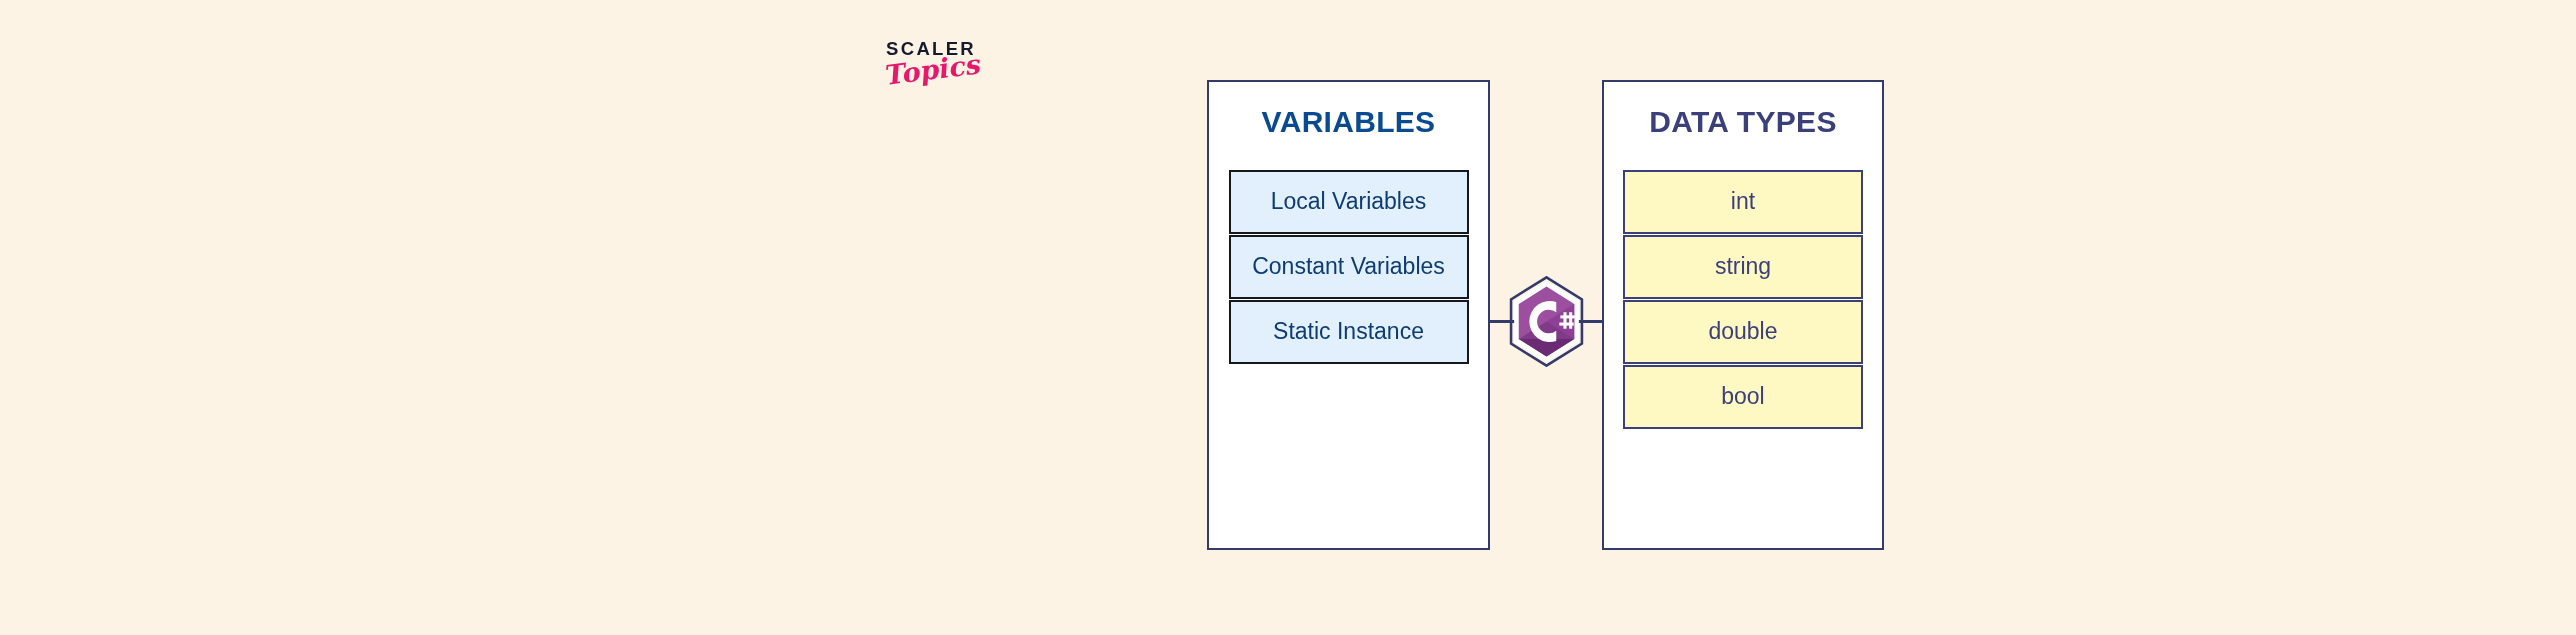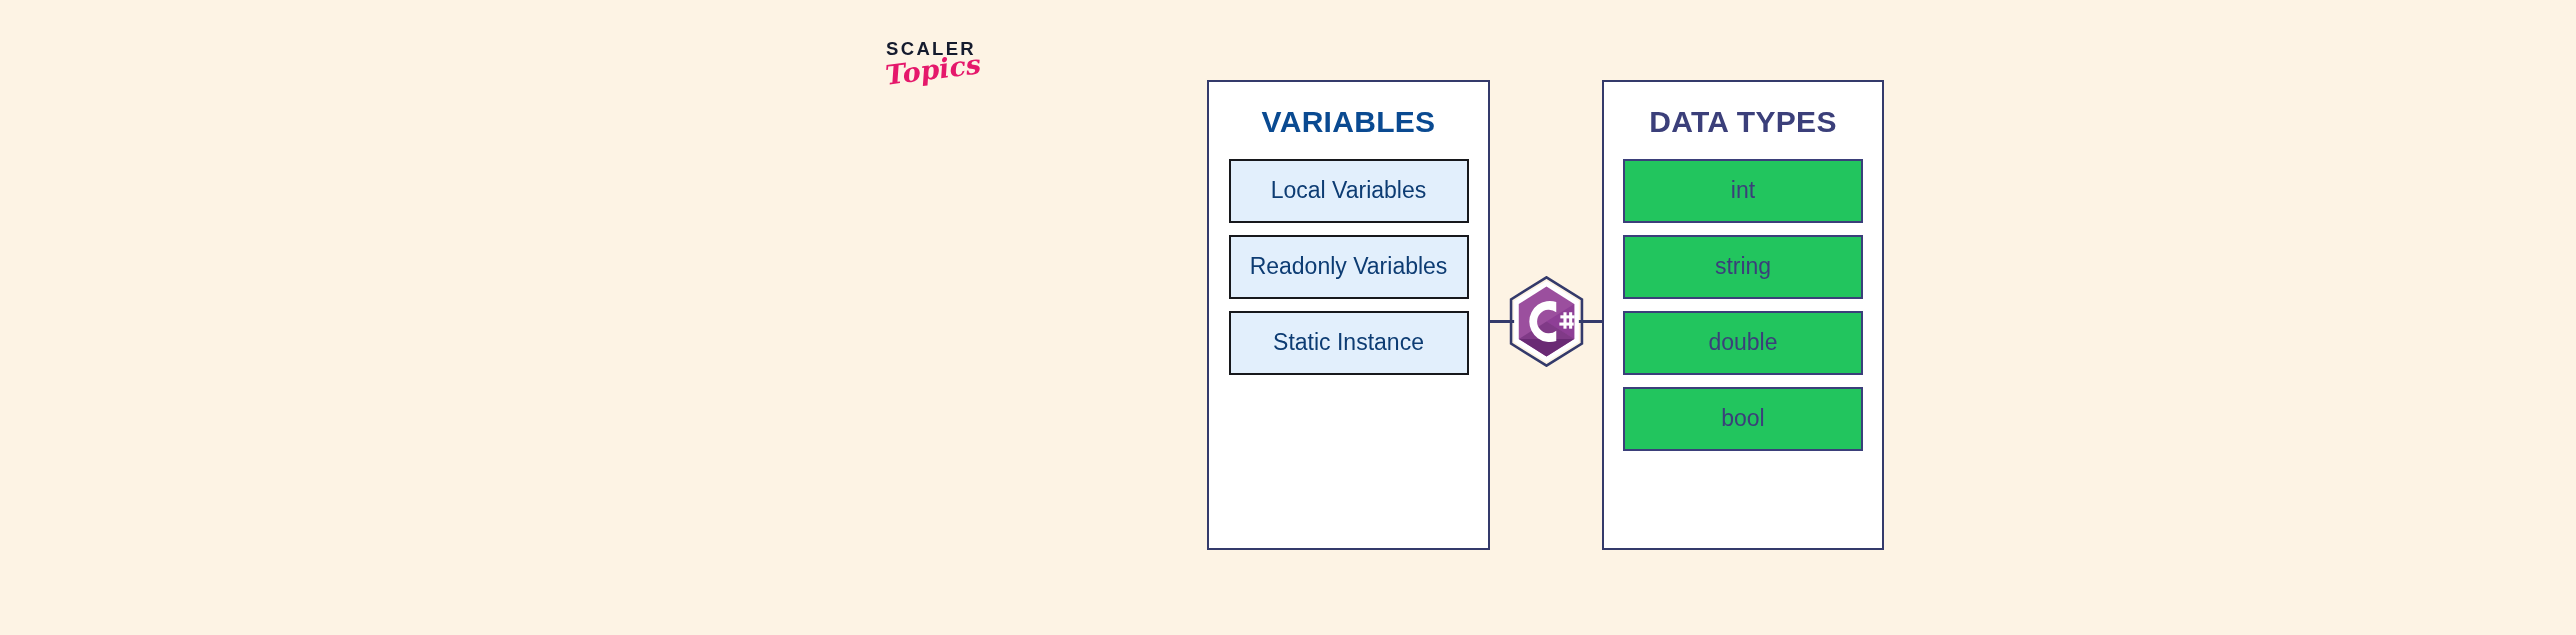--- a/index.html
+++ b/index.html
@@ -76,53 +76,53 @@
     height: 470px;
     border: 2.1px solid #343a6b;
   }
 
   .panel-title {
     font-family: "Liberation Sans", sans-serif;
     font-weight: bold;
     font-size: 30px;
     letter-spacing: 0.3px;
     margin-top: 23px;
-    margin-bottom: 4px;
+    margin-bottom: 15px;
     white-space: nowrap;
   }
   #title-variables { color: #0a4a91; }
   #title-datatypes { color: #3b3f7a; }
 
   .item-list {
     margin-top: 15.5px;
     width: 100%;
     display: flex;
     flex-direction: column;
     align-items: center;
-    gap: 12px;
+    gap: 1px;
   }
 
   .item {
     box-sizing: border-box;
     width: 240px;
     height: 64px;
     display: flex;
     align-items: center;
     justify-content: center;
     font-family: "Liberation Sans", sans-serif;
     font-size: 23px;
     white-space: nowrap;
   }
   .item.var {
     background: #e2effc;
     border: 2.6px solid #17181c;
     color: #0d3c73;
   }
   .item.dt {
-    background: #22c55e;
+    background: #fef9c3;
     border: 2.1px solid #3b3f7a;
     color: #3b3f7a;
   }
 
   
   .connector {
     position: absolute;
     height: 2.6px;
     background: #343a6b;
   }
@@ -145,21 +145,21 @@
   <div id="brand-scaler">SCALER</div>
   <div id="brand-topics">Topics</div>
 </div>
 
 <div id="diagram">
 
   <div class="panel" id="panel-variables">
     <div class="panel-title" id="title-variables">VARIABLES</div>
     <div class="item-list">
       <div class="item var">Local Variables</div>
-      <div class="item var">Readonly Variables</div>
+      <div class="item var">Constant Variables</div>
       <div class="item var">Static Instance</div>
     </div>
   </div>
 
   <div class="panel" id="panel-datatypes">
     <div class="panel-title" id="title-datatypes">DATA TYPES</div>
     <div class="item-list">
       <div class="item dt">int</div>
       <div class="item dt">string</div>
       <div class="item dt">double</div>

